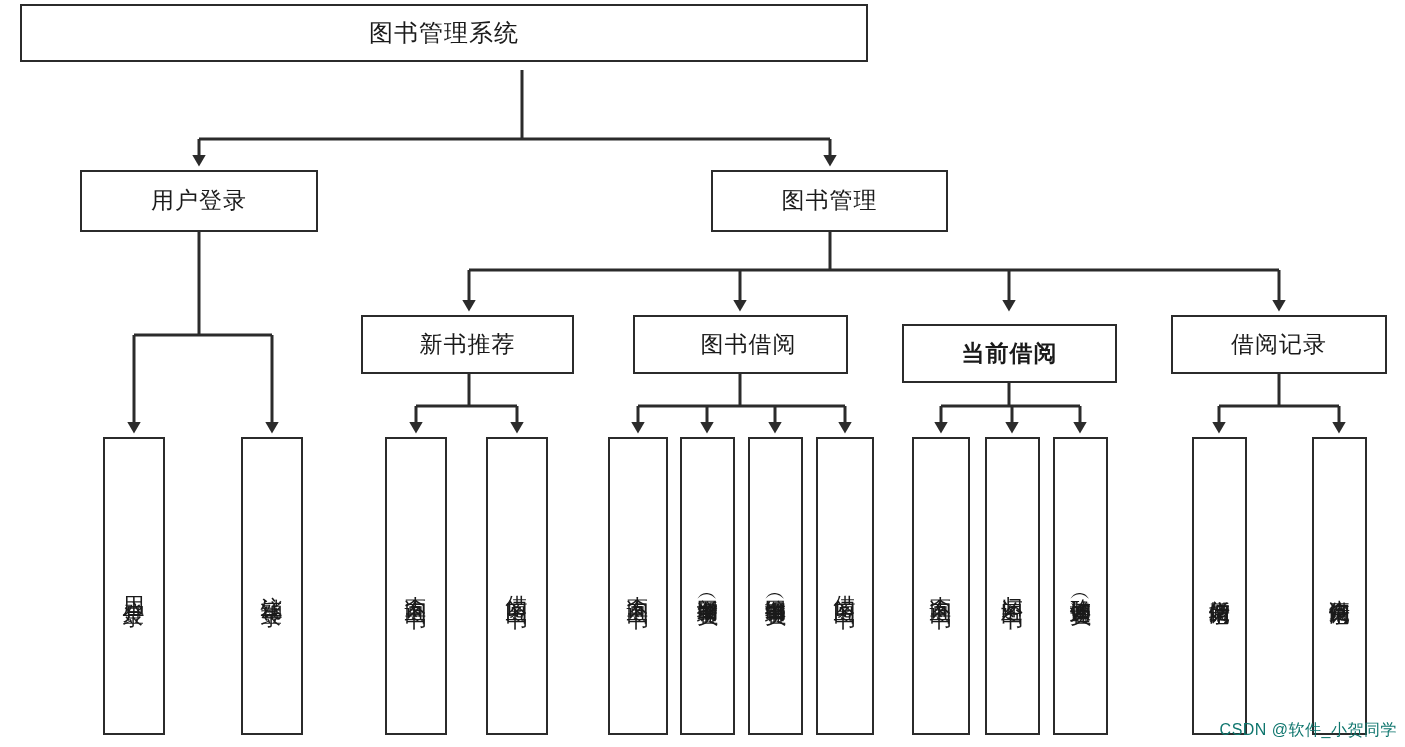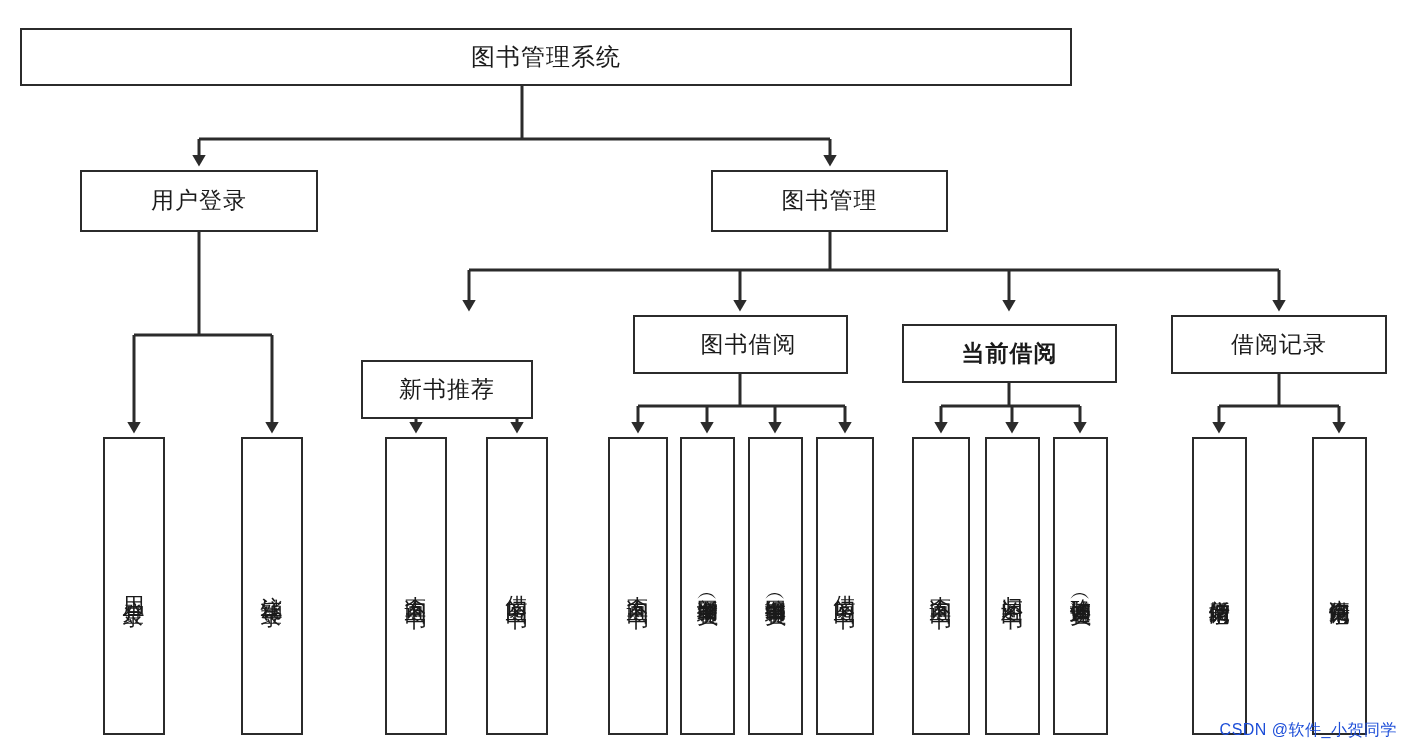--- a/index.html
+++ b/index.html
@@ -71,21 +71,21 @@
   .node.vert.tight .cap {
     letter-spacing: 1px;
     font-size: 21px;
   }
   
   #watermark {
     position: absolute;
     right: 8px;
     bottom: 6px;
     font-size: 16px;
-    color: #1d4ed8;
+    color: #0f766e;
     letter-spacing: 0.5px;
     z-index: 5;
     white-space: nowrap;
   }
 </style>
 </head>
 <body>
 
 <div id="canvas">
 
@@ -132,32 +132,32 @@
       <path d="M1012,406 L1012,423" marker-end="url(#arrow)"></path>
       <path d="M1080,406 L1080,423" marker-end="url(#arrow)"></path>
 
       <path d="M1279,374 L1279,406"></path>
       <path d="M1219,406 L1339,406"></path>
       <path d="M1219,406 L1219,423" marker-end="url(#arrow)"></path>
       <path d="M1339,406 L1339,423" marker-end="url(#arrow)"></path>
     </g>
   </svg>
 
-  <div class="node horiz root" style="left:20px; top:28px; width:1052px; height:58px;">
+  <div class="node horiz root" style="left:20px; top:4px; width:848px; height:58px;">
     <span class="cap">图书管理系统</span>
   </div>
 
   <div class="node horiz" style="left:80px; top:170px; width:238px; height:62px;">
     <span class="cap">用户登录</span>
   </div>
   <div class="node horiz" style="left:711px; top:170px; width:237px; height:62px;">
     <span class="cap">图书管理</span>
   </div>
 
-  <div class="node horiz" style="left:361px; top:315px; width:172px; height:59px;margin-top:45px;">
+  <div class="node horiz" style="left:361px; top:315px; width:213px; height:59px;">
     <span class="cap">新书推荐</span>
   </div>
   <div class="node horiz" style="left:633px; top:315px; width:215px; height:59px;padding-left:16px;">
     <span class="cap">图书借阅</span>
   </div>
   <div class="node horiz" style="left:902px; top:324px; width:215px; height:59px;font-weight:bold;">
     <span class="cap">当前借阅</span>
   </div>
   <div class="node horiz" style="left:1171px; top:315px; width:216px; height:59px;font-family:Liberation Serif, serif;">
     <span class="cap">借阅记录</span>

